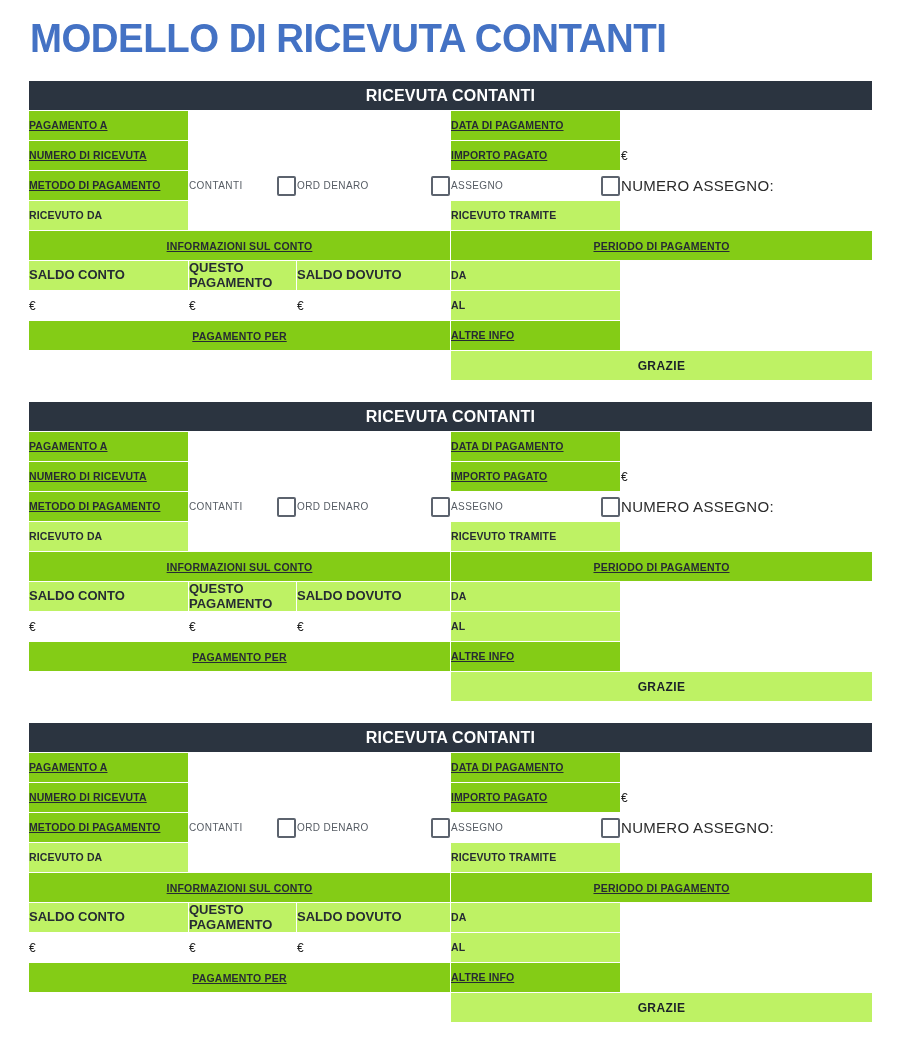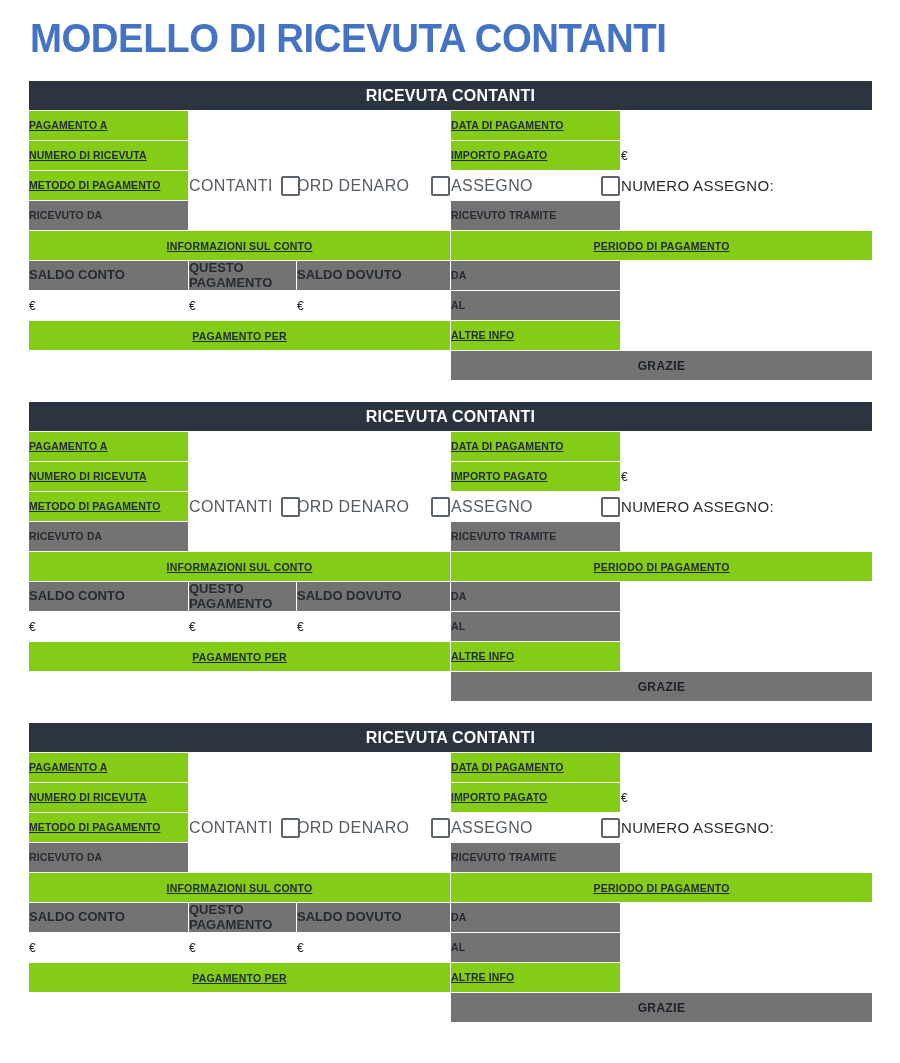--- a/index.html
+++ b/index.html
@@ -46,21 +46,21 @@
     border: 1px solid #ffffff;
     padding: 0;
     vertical-align: middle;
     height: 30px;
     box-sizing: border-box;
   }
 
   
   .c-dark   { background: #2b3440; }
   .c-light  { background: #84cc16; text-decoration: underline; }
-  .c-mid    { background: #737373; }
+  .c-mid    { background: #bef264; }
 
   .bar-title {
     color: #ffffff;
     font-size: 16px;
     font-weight: bold;
     text-align: center;
     letter-spacing: 0.2px;
     height: 25px;
   }
 
@@ -97,21 +97,21 @@
     background: #ffffff;
     padding: 0 9px;
   }
   .cb-inner {
     display: flex;
     align-items: center;
     justify-content: space-between;
     width: 100%;
   }
   .cb-label {
-    font-size: 16px;
+    font-size: 10px;
     font-weight: normal;
     color: #555b63;
     letter-spacing: 0.4px;
     white-space: nowrap;
   }
   .checkbox {
     width: 15px;
     height: 16px;
     border: 2px solid #5c636e;
     border-radius: 2px;

